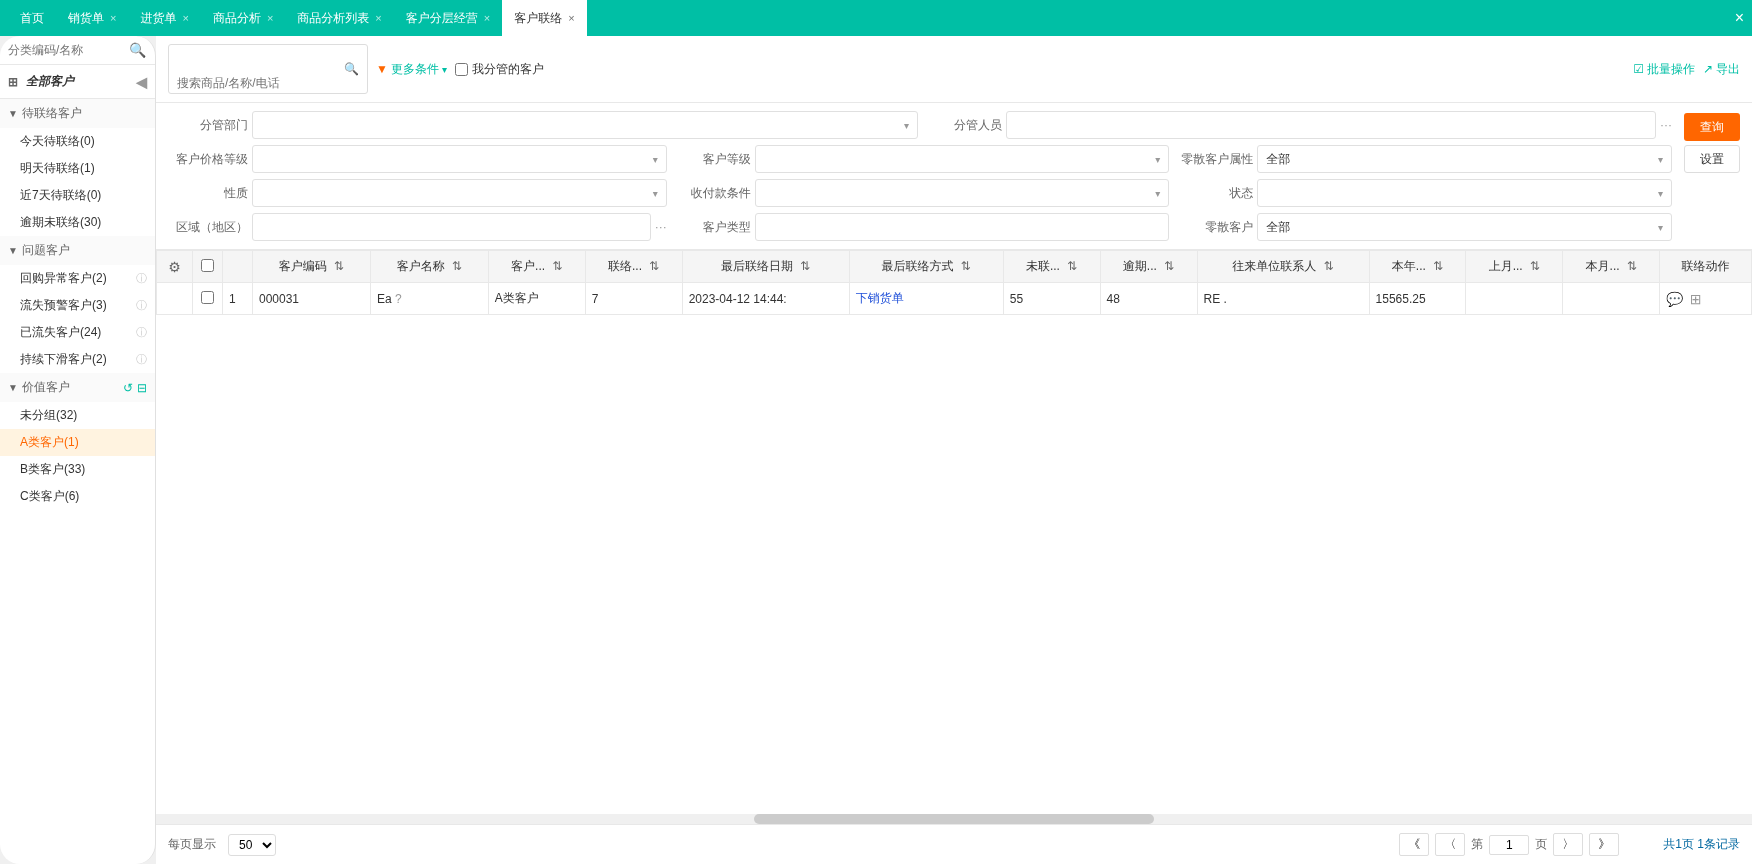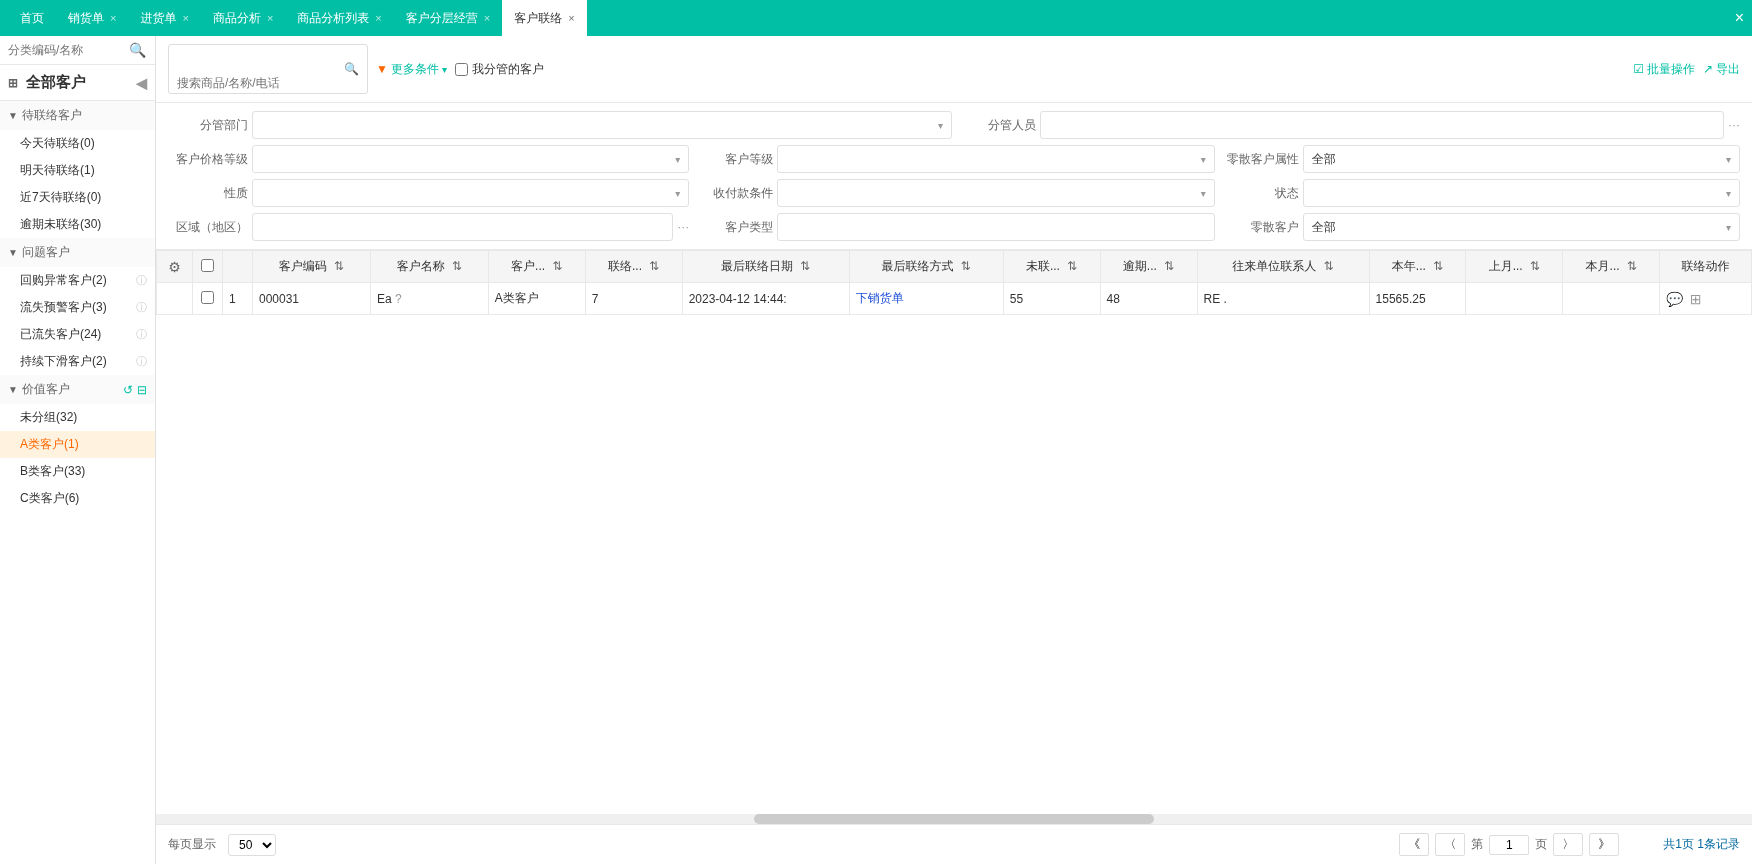--- a/index.html
+++ b/index.html
@@ -16,21 +16,21 @@
     .nav-tab.active { background: white; color: #333; }
     .nav-tab .close-btn { margin-left: 6px; font-size: 11px; opacity: 0.7; }
     .nav-close-all { margin-left: auto; color: white; font-size: 16px; cursor: pointer; }
 
     
     .main-layout { display: flex; height: calc(864px - 36px); }
 
     
     .sidebar {
       width: 156px; background: white; border-right: 1px solid #e0e0e0;
-      display: flex; flex-direction: column; overflow-y: auto; flex-shrink: 0;
+      display: flex; flex-direction: column; overflow-y: auto; flex-shrink: 0; border-radius: 20px;
     }
     .sidebar-search {
       display: flex; align-items: center; padding: 6px 8px; border-bottom: 1px solid #e8e8e8;
     }
     .sidebar-search input {
       border: none; outline: none; font-size: 12px; color: #999; width: 100%; background: transparent;
     }
     .sidebar-search .search-icon { color: #00bfa5; font-size: 14px; }
     .sidebar-header {
       display: flex; align-items: center; padding: 8px 8px; font-weight: bold; color: #333;
@@ -173,21 +173,21 @@
 <div class="main-layout">
 
   <div class="sidebar">
     <div class="sidebar-search">
       <input type="text" placeholder="分类编码/名称" style="">
       <span class="search-icon">🔍</span>
     </div>
     <div class="sidebar-header">
       <div style="display:flex;align-items:center;gap:4px;">
         <span class="grid-icon">⊞</span>
-        <span style="font-size:15px;font-weight:bold;">全部客户</span>
+        <span style="font-size:12px;font-weight:bold;font-style:italic;">全部客户</span>
       </div>
       <span class="collapse-btn">◀</span>
     </div>
 
     <div class="sidebar-group-title">
       <span class="arrow">▼</span>
       <span>待联络客户</span>
     </div>
     <div class="sidebar-item">
       <span>今天待联络(0)</span>
@@ -349,20 +349,24 @@
               <input class="filter-input" type="text" style="flex: 1 1 0%;">
             </div>
             <div class="filter-cell">
               <span class="filter-label">零散客户</span>
               <div class="filter-select" style="flex:1;">
                 <span>全部</span>
                 <span class="chevron-down">▾</span>
               </div>
             </div>
           </div>
+        </div>
+        <div class="btn-group" style="padding-left:12px;justify-content:flex-start;padding-top:2px;">
+          <button class="query-btn">查询</button>
+          <button class="set-btn">设置</button>
         </div>
       </div>
     </div>
 
     <div class="table-wrapper">
       <table class="data-table">
         <thead>
           <tr>
             <th style="width:36px;">
               <span class="gear-icon">⚙</span>

